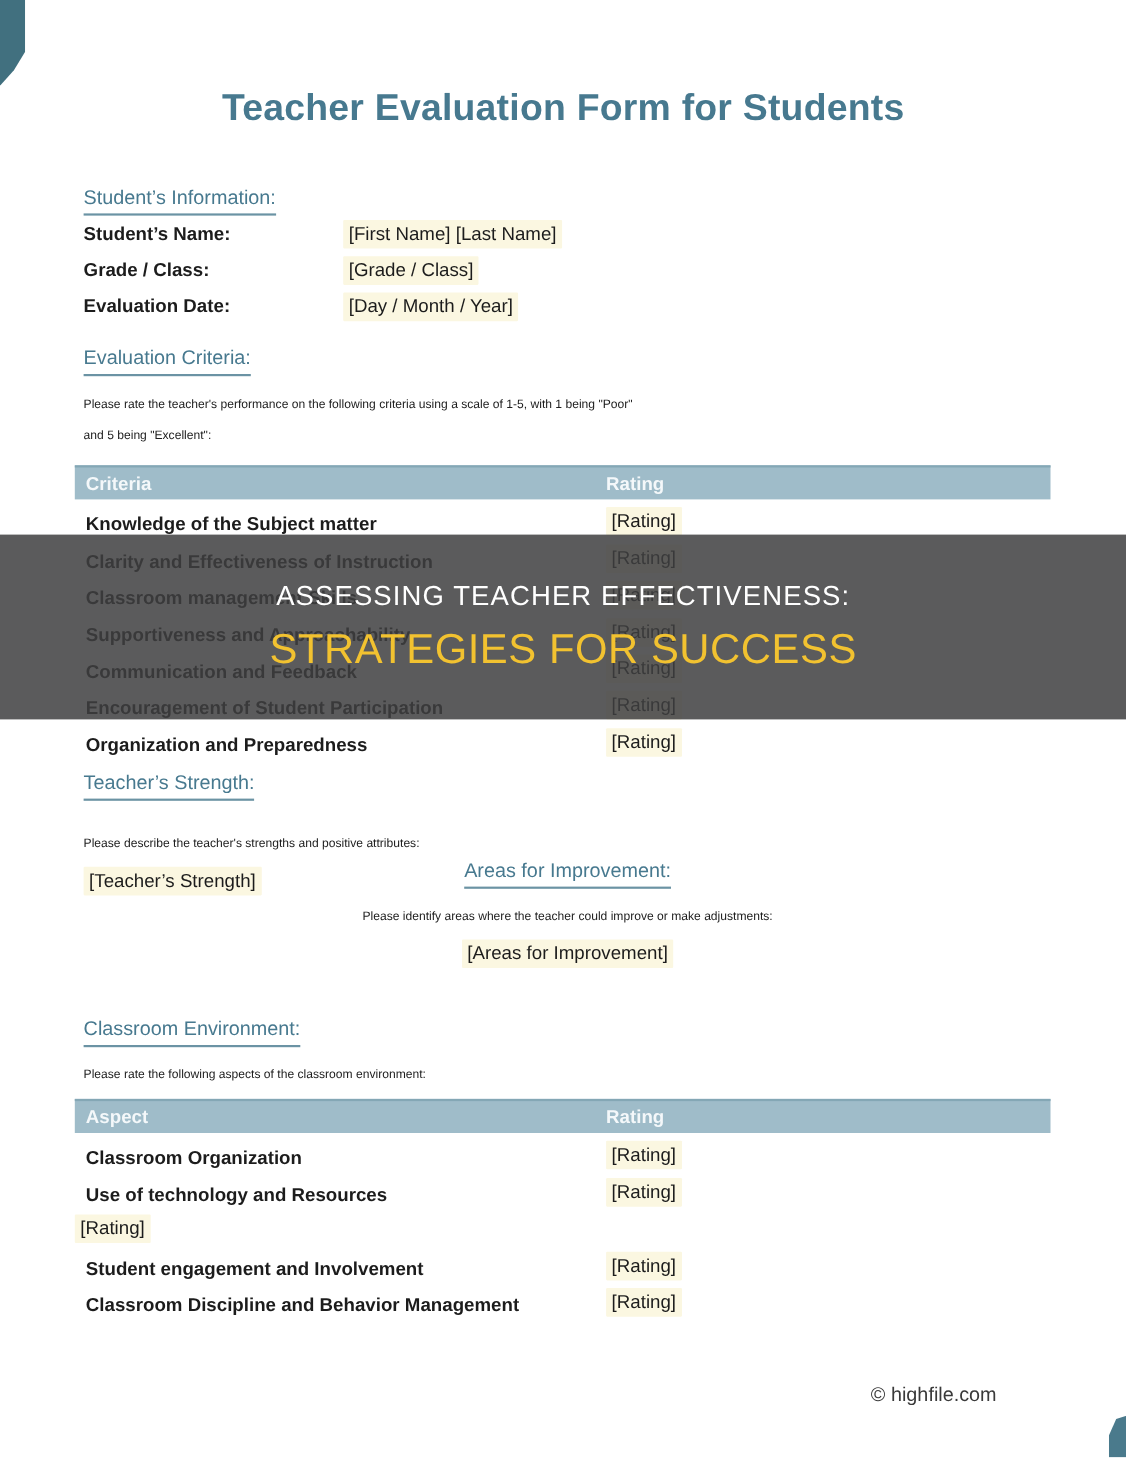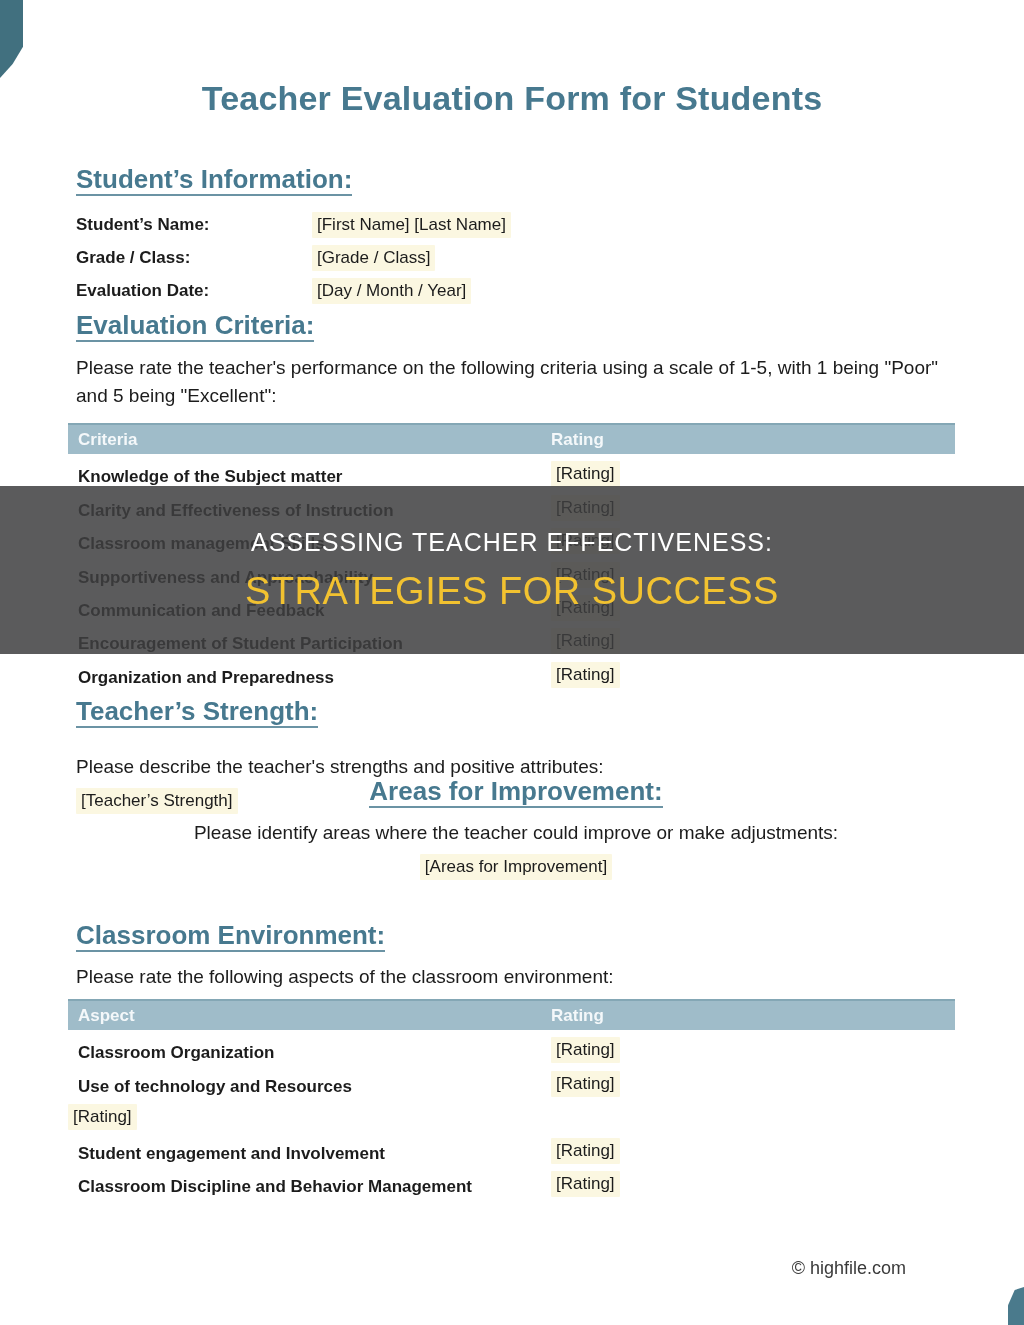--- a/index.html
+++ b/index.html
@@ -32,33 +32,33 @@
     background:#4A7A8C;
     clip-path:polygon(100% 0,100% 100%,0 100%,0 48%,42% 8%);
   }
   .doc-title{
     position:absolute;top:80px;left:0;width:100%;
     text-align:center;font-size:34px;line-height:36px;font-weight:bold;
     color:var(--heading-teal);letter-spacing:0.2px;
   }
   section{position:absolute;left:76px;width:880px;}
   .sec-heading{
-    font-size:26px;line-height:26px;font-weight:bold;color:var(--heading-teal);
+    font-size:18px;line-height:26px;font-weight:normal;color:var(--heading-teal);
   }
   .sec-heading > span{
     display:inline-block;border-bottom:2px solid #6B93A4;padding-bottom:2px;
   }
-  .prompt{font-size:19px;line-height:28px;color:var(--text);}
+  .prompt{font-size:11px;line-height:28px;color:var(--text);}
   .placeholder{
     display:inline-block;background:var(--highlight-bg);
     font-size:17px;line-height:24px;padding:1px 5px;border-radius:1px;
     color:var(--text);
   }
   
-  .field-rows{margin-top:12px;}
+  .field-rows{}
   .field-row{display:flex;align-items:center;height:33.4px;}
   .field-label{width:236px;font-size:17px;font-weight:bold;}
   
   .instructions{margin-top:12px;}
   
   .rating-table{margin-top:13px;margin-left:-8px;width:887px;}
   .thead{
     display:flex;align-items:center;height:31px;
     background:var(--table-header-bg);
     border-top:2px solid var(--table-header-border);

